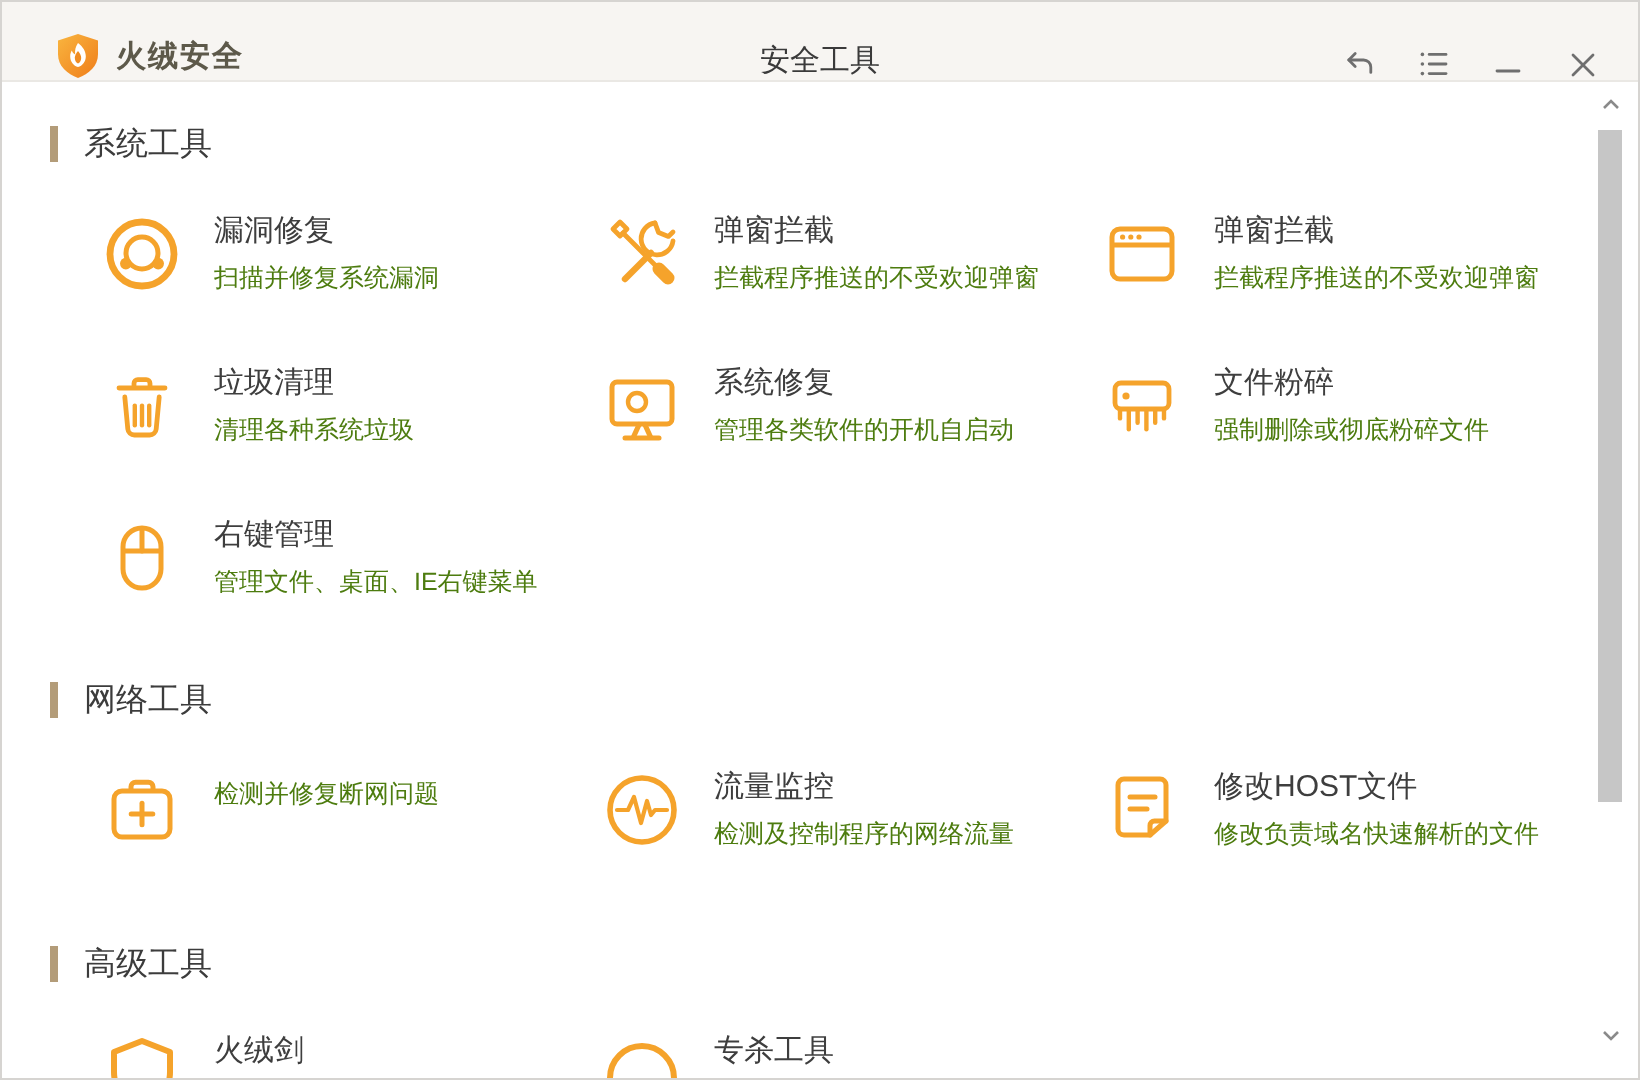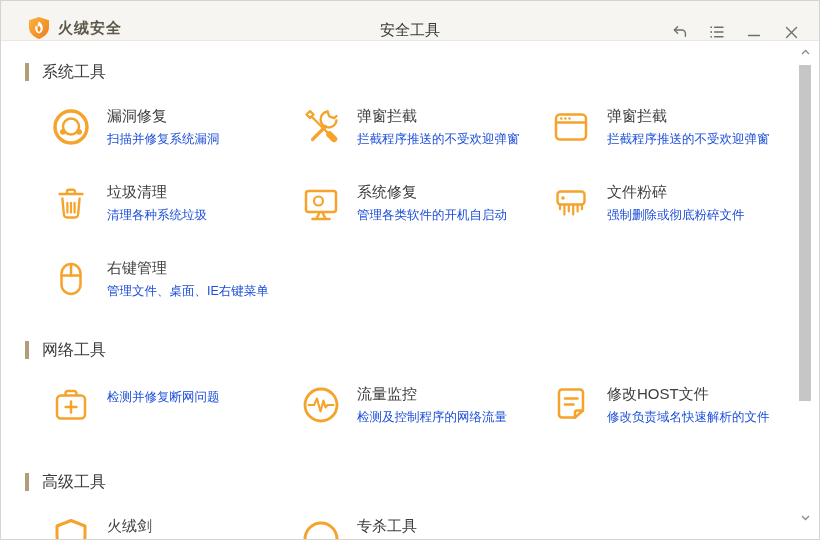--- a/index.html
+++ b/index.html
@@ -36,21 +36,21 @@
   .sec-adv { margin-top:42px; }
 
   .tool-grid {
     display:grid; grid-template-columns:250px 250px 250px;
     margin-left:48px; margin-top:22px; row-gap:30px;
   }
   .tool-item { display:flex; gap:14px; height:46px; cursor:pointer; }
   .tool-icon { width:44px; height:44px; flex:0 0 44px; }
   .tool-text { padding-top:1px; }
   .tool-title { font-size:15px; color:#3e3e3e; line-height:20px; }
-  .tool-sub { font-size:12.5px; color:#1d4ed8; line-height:16px; margin-top:5px; }
+  .tool-sub { font-size:12.5px; color:#4d7c0f; line-height:16px; margin-top:5px; }
 
   
   .scrollbar { position:absolute; right:8px; top:46px; width:12px; height:492px; }
   .scroll-up { position:absolute; top:2px; left:0; width:12px; height:10px; display:flex; justify-content:center; }
   .scroll-down { position:absolute; bottom:14px; left:0; width:12px; height:10px; display:flex; justify-content:center; }
   .scroll-thumb { position:absolute; top:18px; left:0; width:12px; height:336px; background:#c6c6c6; }
 </style>
 </head>
 <body>
 

